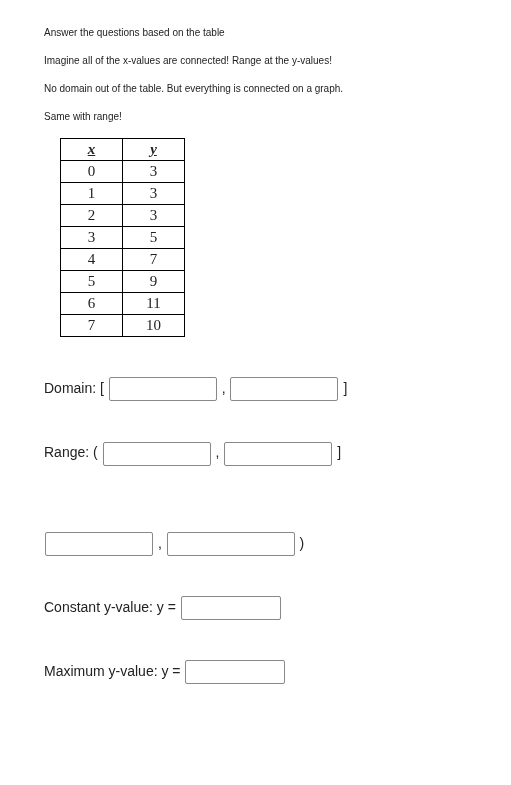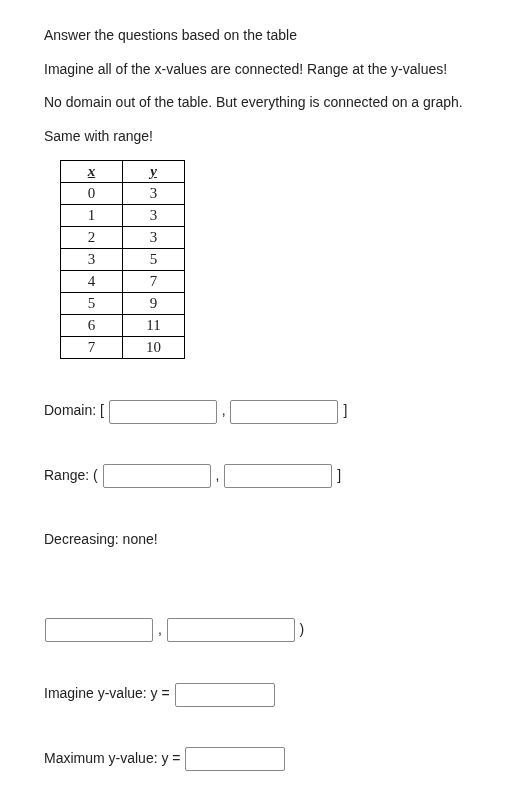--- a/index.html
+++ b/index.html
@@ -8,21 +8,21 @@
     padding: 0;
     font-family: Arial, Helvetica, sans-serif;
     background: #fff;
     color: #222;
     width: 511px;
   }
   .page {
     padding: 18px 44px 40px 44px;
   }
   p.instr {
-    font-size: 14px;
+    font-size: 10px;
     line-height: 1.4;
     margin: 8px 0 14px 0;
     color: #222;
   }
   table.xy {
     border-collapse: collapse;
     margin: 12px 0 24px 16px;
   }
   table.xy th, table.xy td {
     border: 1px solid #000;
@@ -117,35 +117,32 @@
   </div>
 
   <div class="row">
     <span>Range: (</span>
     <input type="text" class="w110" value="" style="">
     <span>,</span>
     <input type="text" class="w110" value="" style="">
     <span>]</span>
   </div>
 
-  <div class="row">
-    <span>Decreasing: none!</span>
-  </div>
 
 
   <div class="row">
     <br>
     <input type="text" class="w110" value="" style="">
     <span>,</span>
     <input type="text" class="w130" value="" style="">
     <span>)</span>
   </div>
 
   <div class="row">
-    <span>Imagine y-value: y =</span>
+    <span>Constant y-value: y =</span>
     <input type="text" class="w100" value="" style="">
   </div>
 
   <div class="row">
     <span>Maximum y-value: y =</span>
     <input type="text" class="w100" value="" style="">
   </div>
 
 </div>
 

